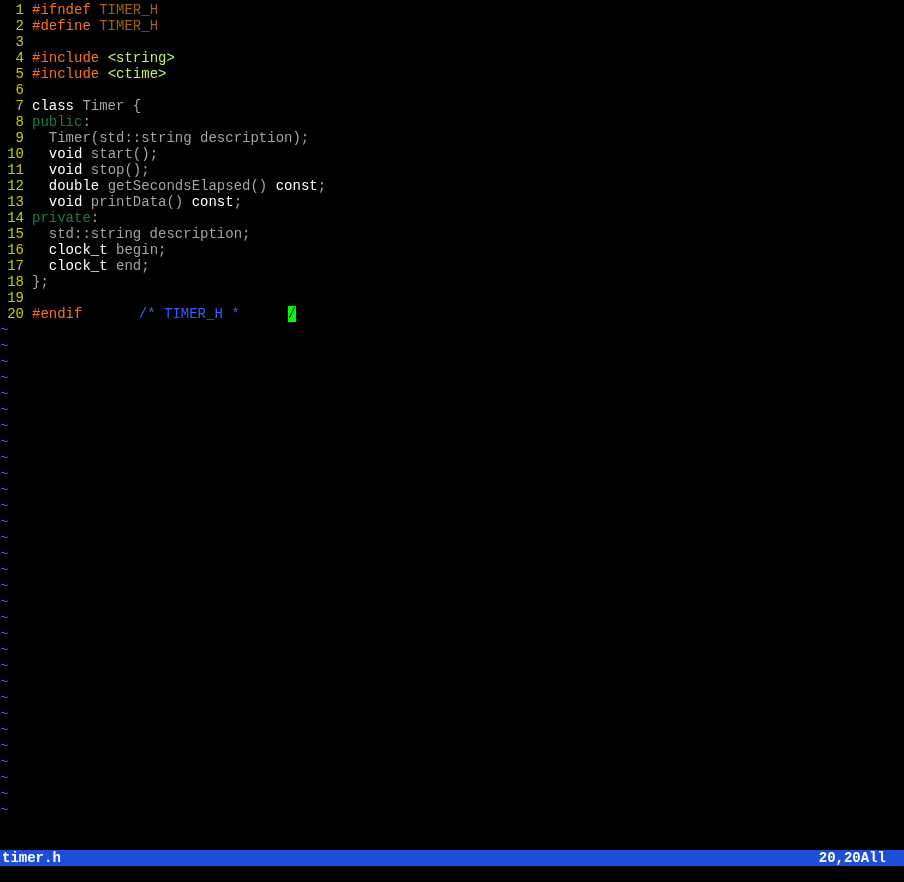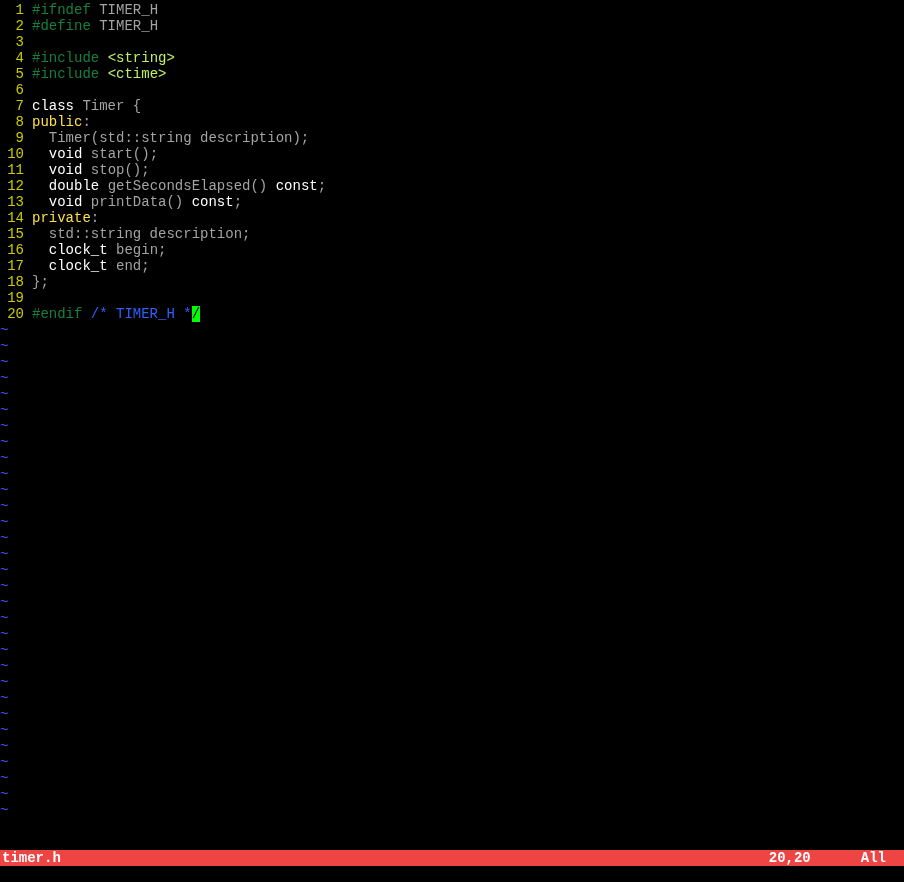--- a/index.html
+++ b/index.html
@@ -30,46 +30,46 @@
     color: #cccc00;
     margin-right: 8px;
     flex: 0 0 24px;
   }
   .code { flex: 1 1 auto; }
   .tilde {
     padding-left: 0;
     color: #5050ff;
     height: 16px;
   }
-  .c-preproc   { color: #15803d; }
-  .c-keyword   { color: #fde047; }
+  .c-preproc   { color: #f97316; }
+  .c-keyword   { color: #15803d; }
   .c-type      { color: #ffffff; }
-  .c-ident     { color: #a3a3a3; }
+  .c-ident     { color: #a16207; }
   .c-plain     { color: #a3a3a3; }
   .c-string    { color: #bef264; }
-  .c-comment   { color: #3060ff; }
+  .c-comment   { color: #3060ff; margin-left: 48px; }
   .cursor {
     background: #00ff00;
     color: #000;
   }
   .statusbar {
     position: absolute;
     left: 0; right: 0;
     bottom: 16px;
     height: 16px;
-    background: #ef4444;
+    background: #1d4ed8;
     color: #ffffff;
     display: flex;
     align-items: center;
     padding: 0 2px;
     font-weight: bold;
   }
   .statusbar .sb-file  { flex: 0 0 auto; }
   .statusbar .sb-gap   { flex: 1 1 auto; }
-  .statusbar .sb-pos   { flex: 0 0 auto; margin-right: 50px; }
+  .statusbar .sb-pos   { flex: 0 0 auto; }
   .statusbar .sb-pct   { flex: 0 0 auto; margin-right: 16px; }
   .cmdline {
     position: absolute;
     left: 0; right: 0; bottom: 0; height: 16px;
     background: #000;
   }
 </style>
 </head>
 <body>
 

